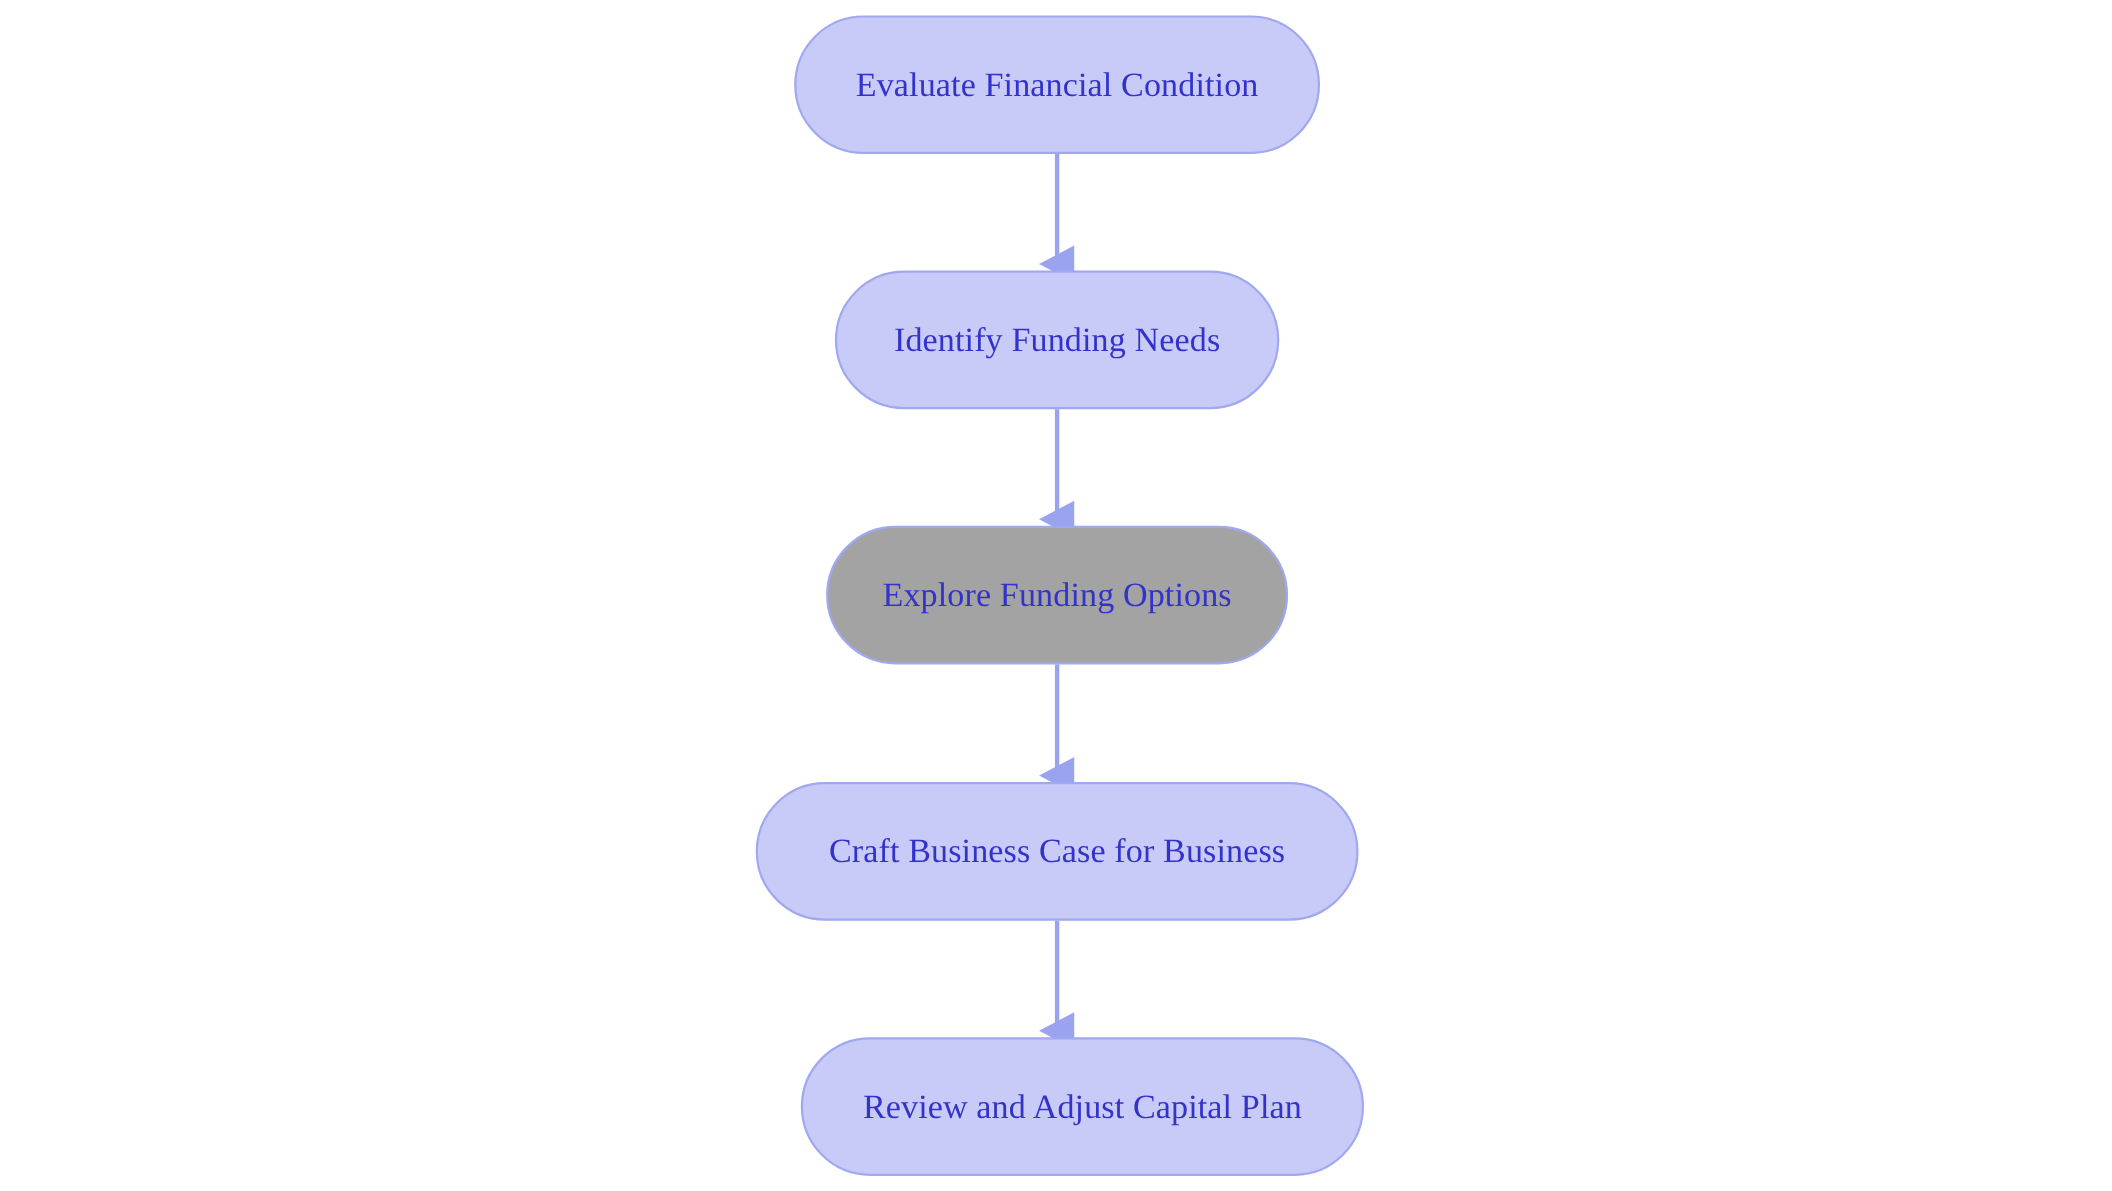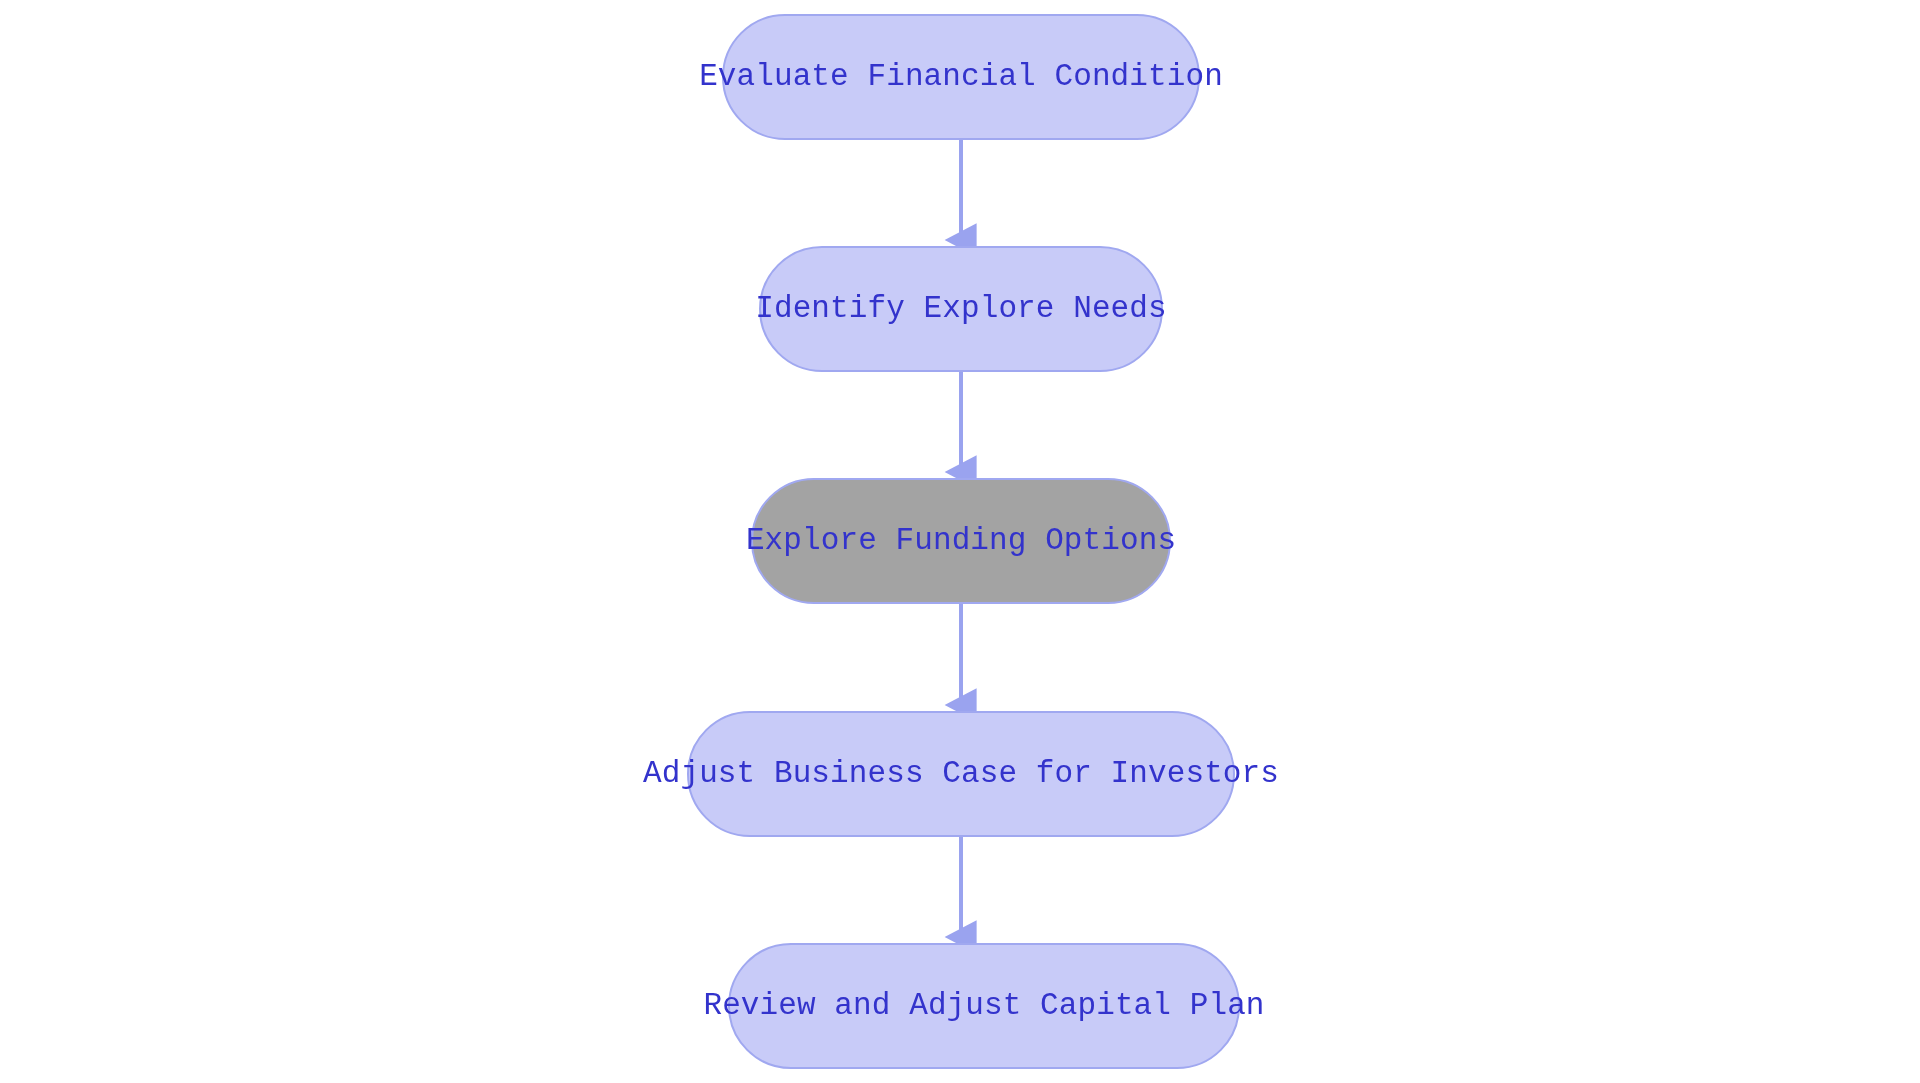--- a/index.html
+++ b/index.html
@@ -37,21 +37,21 @@
     align-items: center;
     justify-content: center;
     border-style: solid;
     border-width: 2px;
     border-radius: 63px;
     text-align: center;
     white-space: nowrap;
   }
 
   .flow-node-label {
-    font-family: Liberation Mono, monospace;
+    font-family: Liberation Serif, serif;
     font-size: 31px;
     font-weight: 400;
     letter-spacing: 0.1px;
     line-height: 1.1;
   }
 </style>
 </head>
 <body>
 
 <div id="flow-canvas" style="background: rgb(255, 255, 255);">
@@ -70,28 +70,28 @@
     <line x1="961" y1="604" x2="961" y2="705" stroke="#9aa3ef" stroke-width="4" marker-end="url(#arrowhead)"></line>
 
     <line x1="961" y1="837" x2="961" y2="937" stroke="#9aa3ef" stroke-width="4" marker-end="url(#arrowhead)"></line>
   </svg>
 
   <div class="flow-node" id="node-0" style="left: 722px; top: 14px; width: 478px; height: 126px; background: rgb(200, 203, 248); border-color: rgb(160, 168, 240); border-width: 2px; border-radius: 63px; color: rgb(51, 51, 204);">
     <span class="flow-node-label">Evaluate Financial Condition</span>
   </div>
 
   <div class="flow-node" id="node-1" style="left: 759px; top: 246px; width: 404px; height: 126px; background: rgb(200, 203, 248); border-color: rgb(160, 168, 240); border-width: 2px; border-radius: 63px; color: rgb(51, 51, 204);">
-    <span class="flow-node-label">Identify Explore Needs</span>
+    <span class="flow-node-label">Identify Funding Needs</span>
   </div>
 
   <div class="flow-node" id="node-2" style="left: 751px; top: 478px; width: 420px; height: 126px; background: #a3a3a3; border-color: rgb(160, 168, 240); border-width: 2px; border-radius: 63px; color: rgb(51, 51, 204);">
     <span class="flow-node-label">Explore Funding Options</span>
   </div>
 
   <div class="flow-node" id="node-3" style="left: 687px; top: 711px; width: 548px; height: 126px; background: rgb(200, 203, 248); border-color: rgb(160, 168, 240); border-width: 2px; border-radius: 63px; color: rgb(51, 51, 204);">
-    <span class="flow-node-label">Adjust Business Case for Investors</span>
+    <span class="flow-node-label">Craft Business Case for Business</span>
   </div>
 
   <div class="flow-node" id="node-4" style="left: 728px; top: 943px; width: 512px; height: 126px; background: rgb(200, 203, 248); border-color: rgb(160, 168, 240); border-width: 2px; border-radius: 63px; color: rgb(51, 51, 204);">
     <span class="flow-node-label">Review and Adjust Capital Plan</span>
   </div>
 
 </div>
 
 </body></html>

